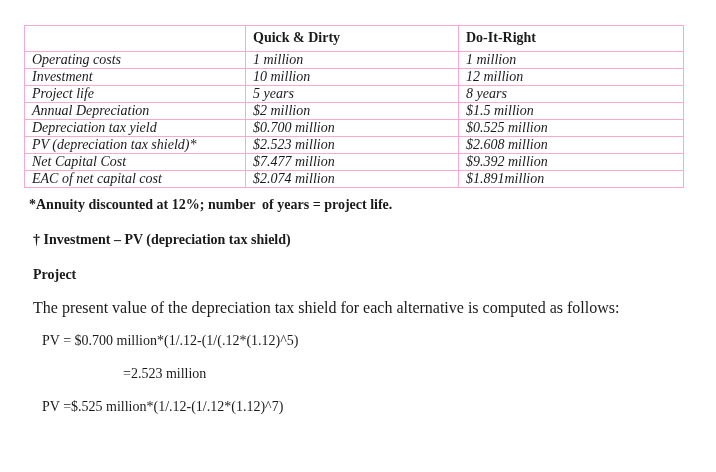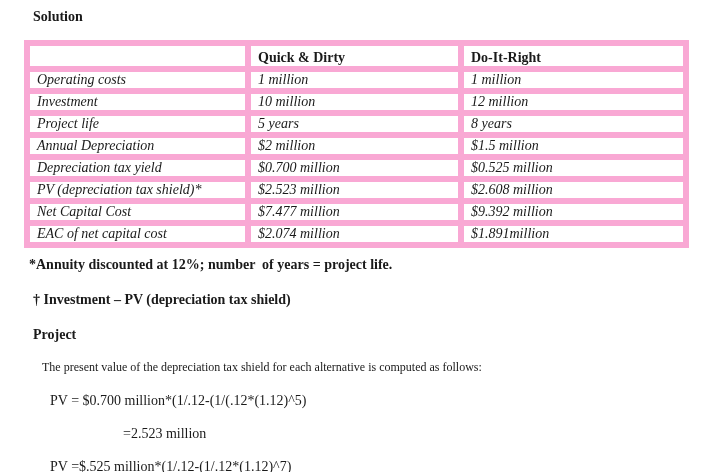--- a/index.html
+++ b/index.html
@@ -23,21 +23,21 @@
   table.cmp {
     border-collapse: collapse;
     margin-top: 16px;
     width: 659px;
     table-layout: fixed;
   }
   table.cmp col.c1 { width: 221px; }
   table.cmp col.c2 { width: 213px; }
   table.cmp col.c3 { width: 225px; }
   table.cmp th, table.cmp td {
-    border: 6px solid #f9a8d4;
+    border: 1px solid #f9a8d4;
     font-size: 14px;
     line-height: 16px;
     text-align: left;
     padding: 0 4px 0 7px;
     overflow: hidden;
     white-space: nowrap;
   }
   table.cmp th {
     font-weight: bold;
     height: 26px;
@@ -61,44 +61,43 @@
     margin-left: 9px;
   }
   .workings-heading {
     font-size: 14px;
     line-height: 15px;
     font-weight: bold;
     margin-top: 20px;
     margin-left: 9px;
   }
   .workings-intro {
-    font-size: 12px;
+    font-size: 16px;
     line-height: 15px;
     margin-top: 18px;
-    margin-left: 18px;
+    margin-left: 9px;
   }
   .formula {
     font-size: 14px;
     line-height: 15px;
     margin-top: 18px;
-    margin-left: 26px;
+    margin-left: 18px;
   }
   .formula-result {
     font-size: 14px;
     line-height: 15px;
     margin-top: 18px;
     margin-left: 99px;
   }
 </style>
 </head>
 <body>
 
 <div class="page">
 
-  <div class="doc-heading">Solution</div>
 
   <table class="cmp">
     <colgroup>
         <col class="c1">
         <col class="c2">
         <col class="c3">
       </colgroup>
     <thead>
       <tr>
         <th></th>

